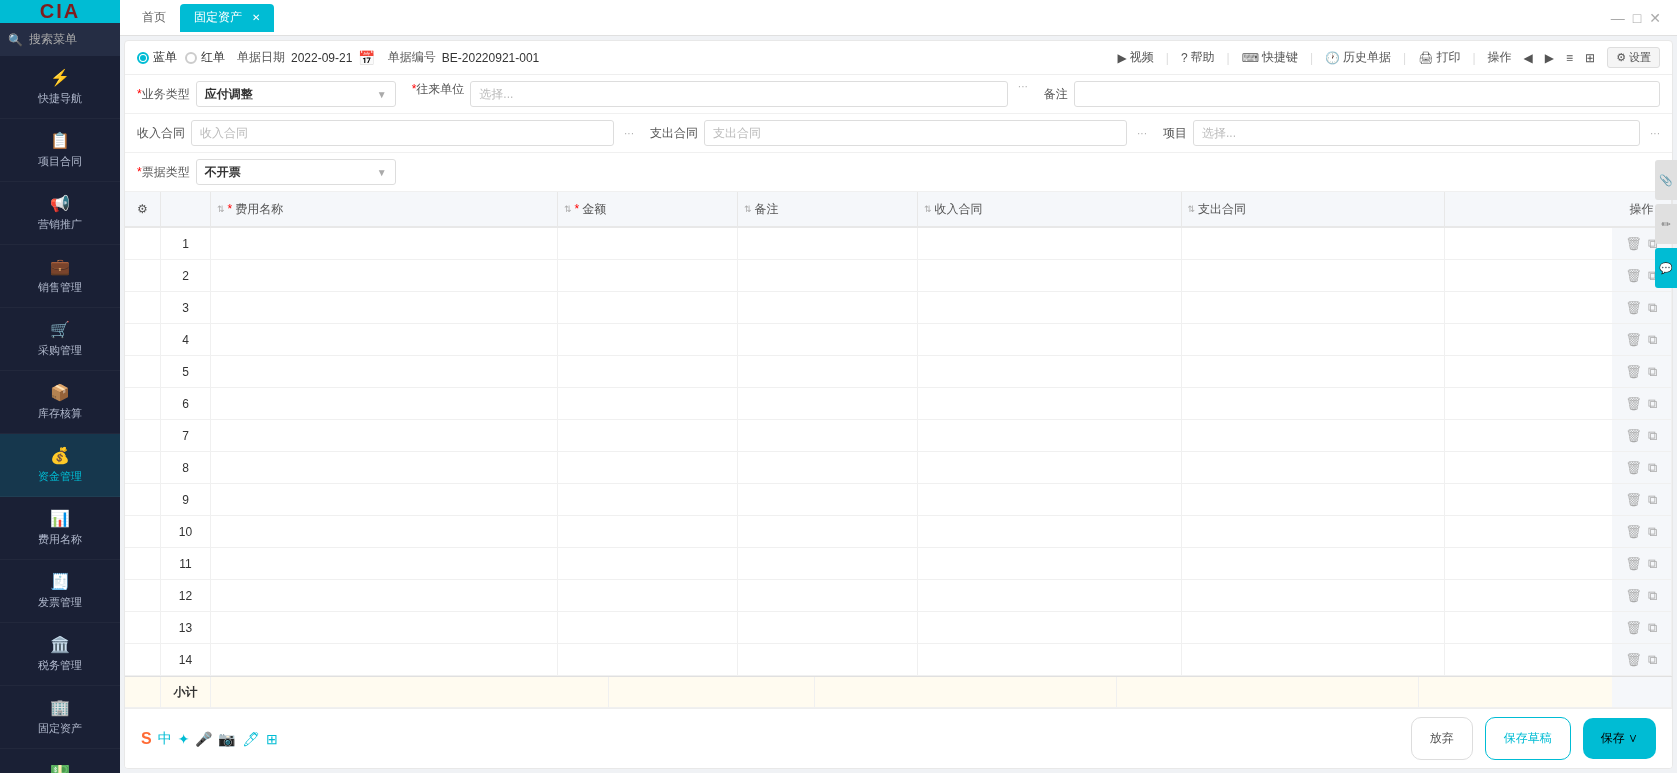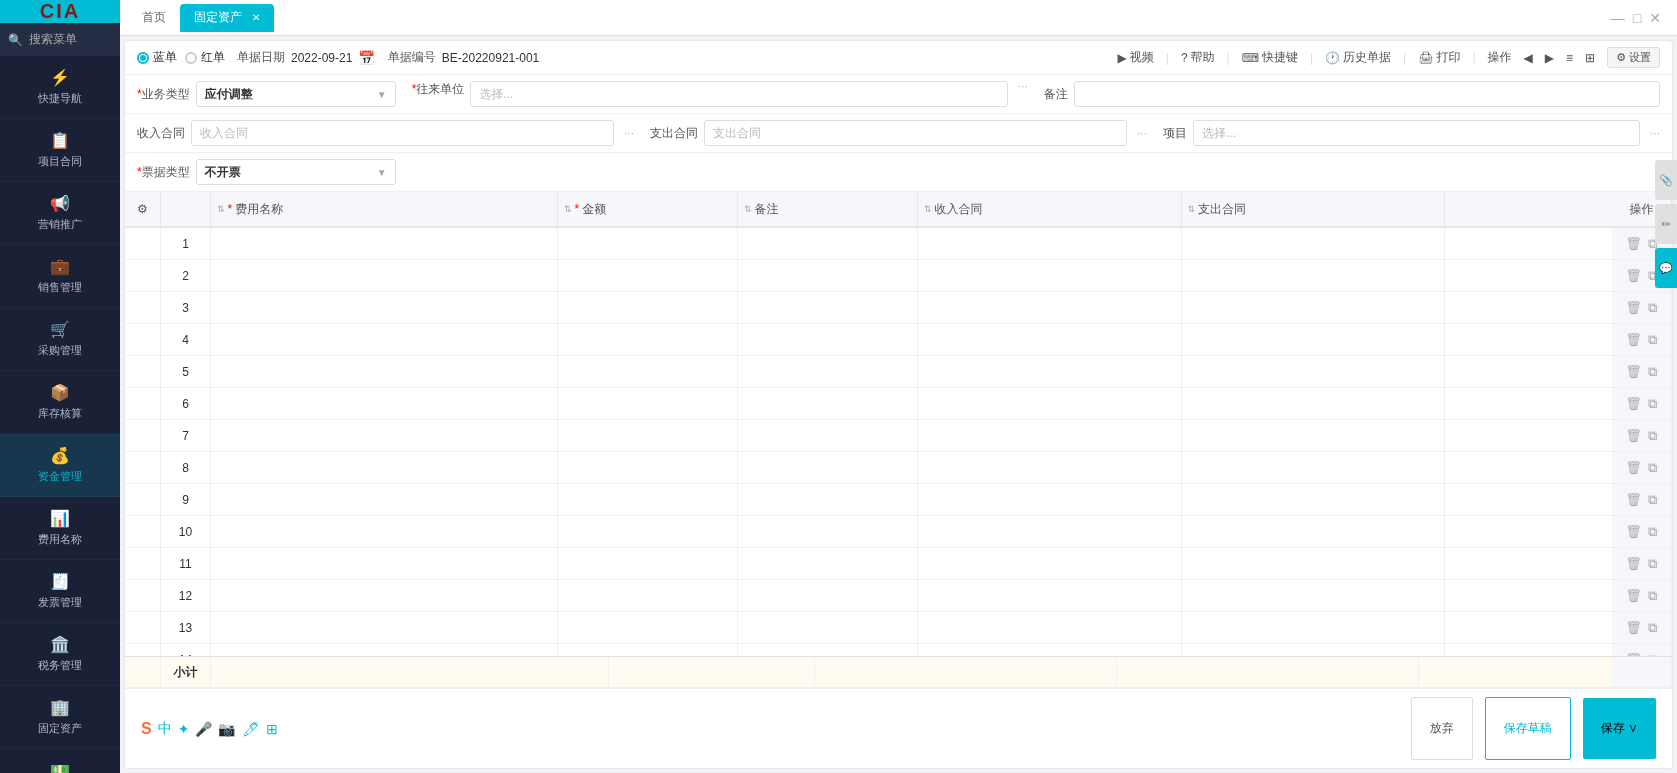--- a/index.html
+++ b/index.html
@@ -66,21 +66,21 @@
     .grid-row.summary { background: #fffbf0; font-weight: bold; }
     .grid-row-cell { border-right: 1px solid #f0f0f0; height: 100%; display: flex; align-items: center; padding: 0 6px; font-size: 12px; }
     .action-btns { display: flex; gap: 6px; justify-content: center; align-items: center; }
     .icon-btn { cursor: pointer; color: #aaa; font-size: 13px; }
 
     
     .bottom-bar { display: flex; align-items: center; justify-content: flex-end; padding: 8px 16px; border-top: 1px solid #eee; background: #fff; gap: 12px; }
     .brand-icons { display: flex; align-items: center; gap: 6px; margin-right: auto; }
     .brand-s { color: #ff6b35; font-weight: bold; font-size: 16px; }
     .brand-icon { color: #00bcd4; font-size: 14px; cursor: pointer; }
-    .btn { padding: 22px 18px; border-radius: 2px; cursor: pointer; font-size: 12px; border: none; }
+    .btn { padding: 12px 18px; border-radius: 10px; cursor: pointer; font-size: 12px; border: none; }
     .btn-default { background: #fff; border: 1px solid #ddd; color: #555; }
     .btn-secondary { background: #fff; border: 1px solid #00bcd4; color: #00bcd4; }
     .btn-primary { background: #00bcd4; color: #000000; display: flex; align-items: flex-start; gap: 4px; }
 
     
     .window-controls { margin-left: auto; display: flex; align-items: center; gap: 8px; padding-right: 8px; }
     .win-btn { cursor: pointer; color: #aaa; font-size: 14px; }
     .form-section-inner { padding: 6px 12px; border-bottom: 1px solid #f0f0f0; }
   </style>
 </head>

